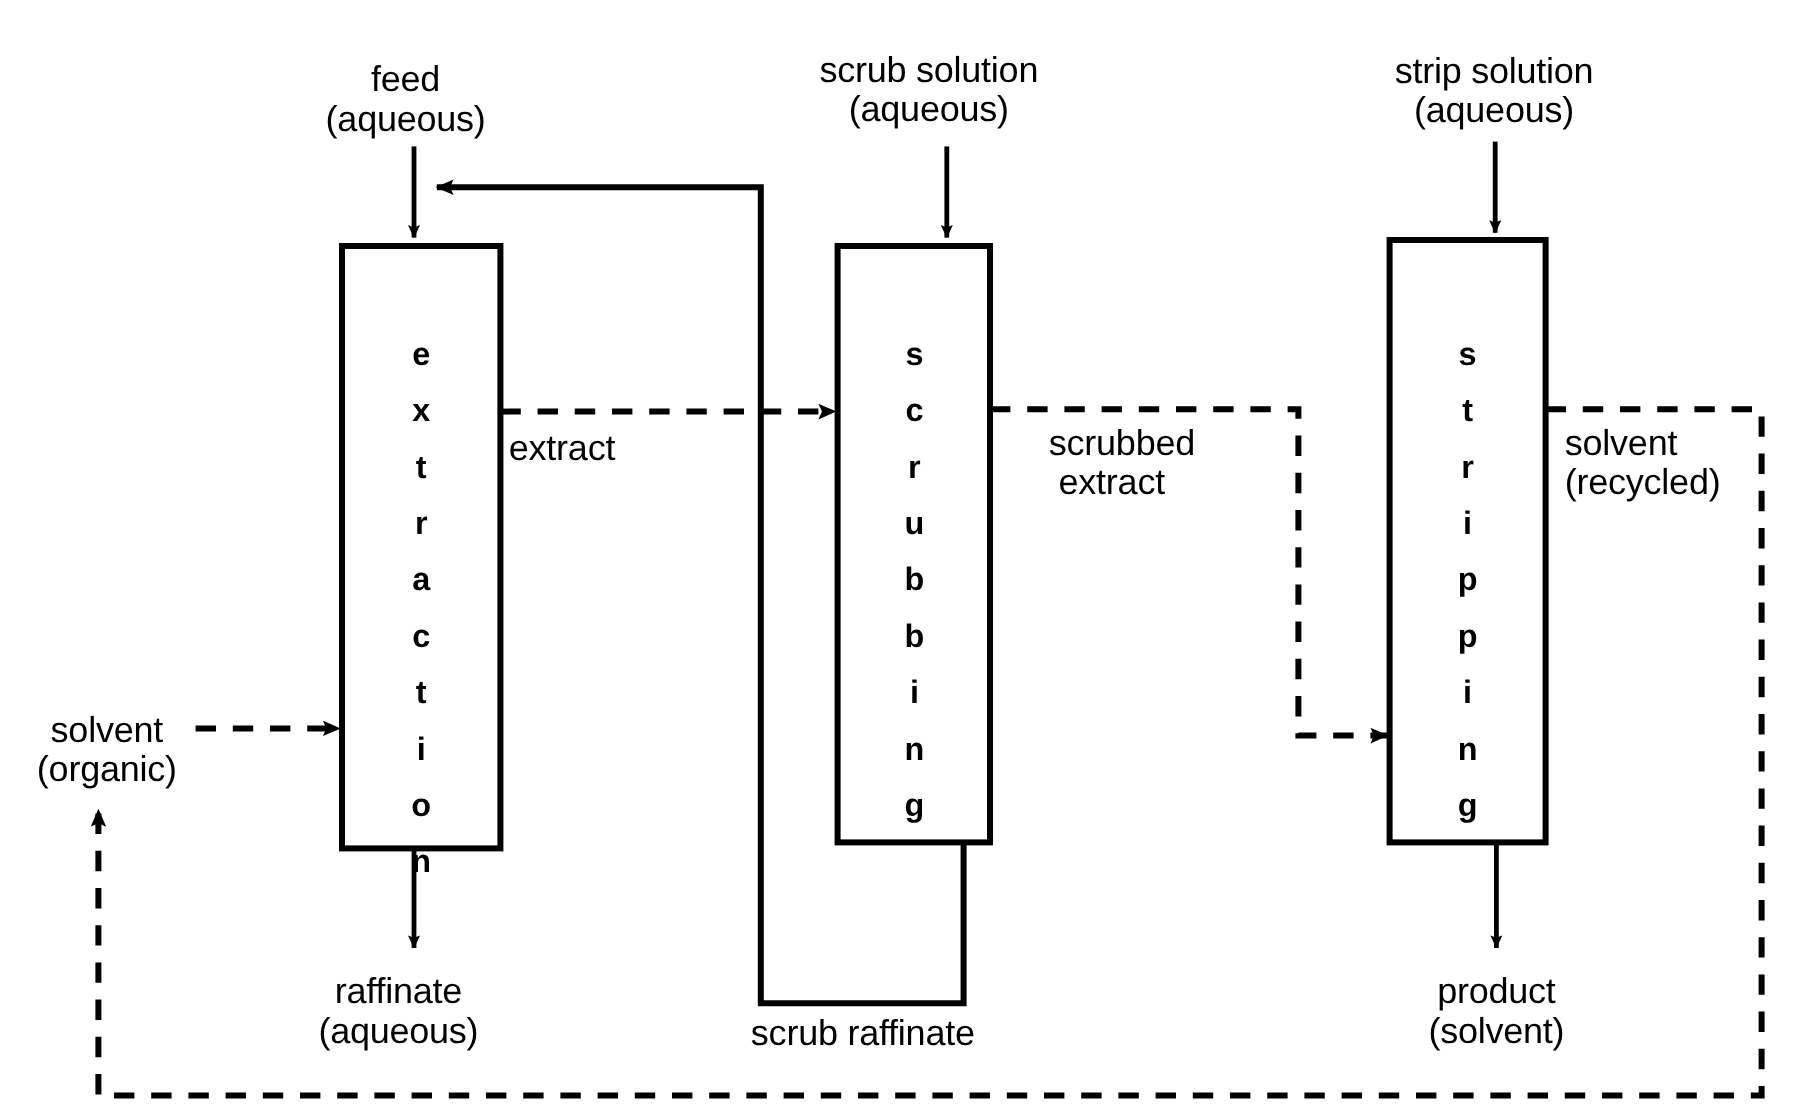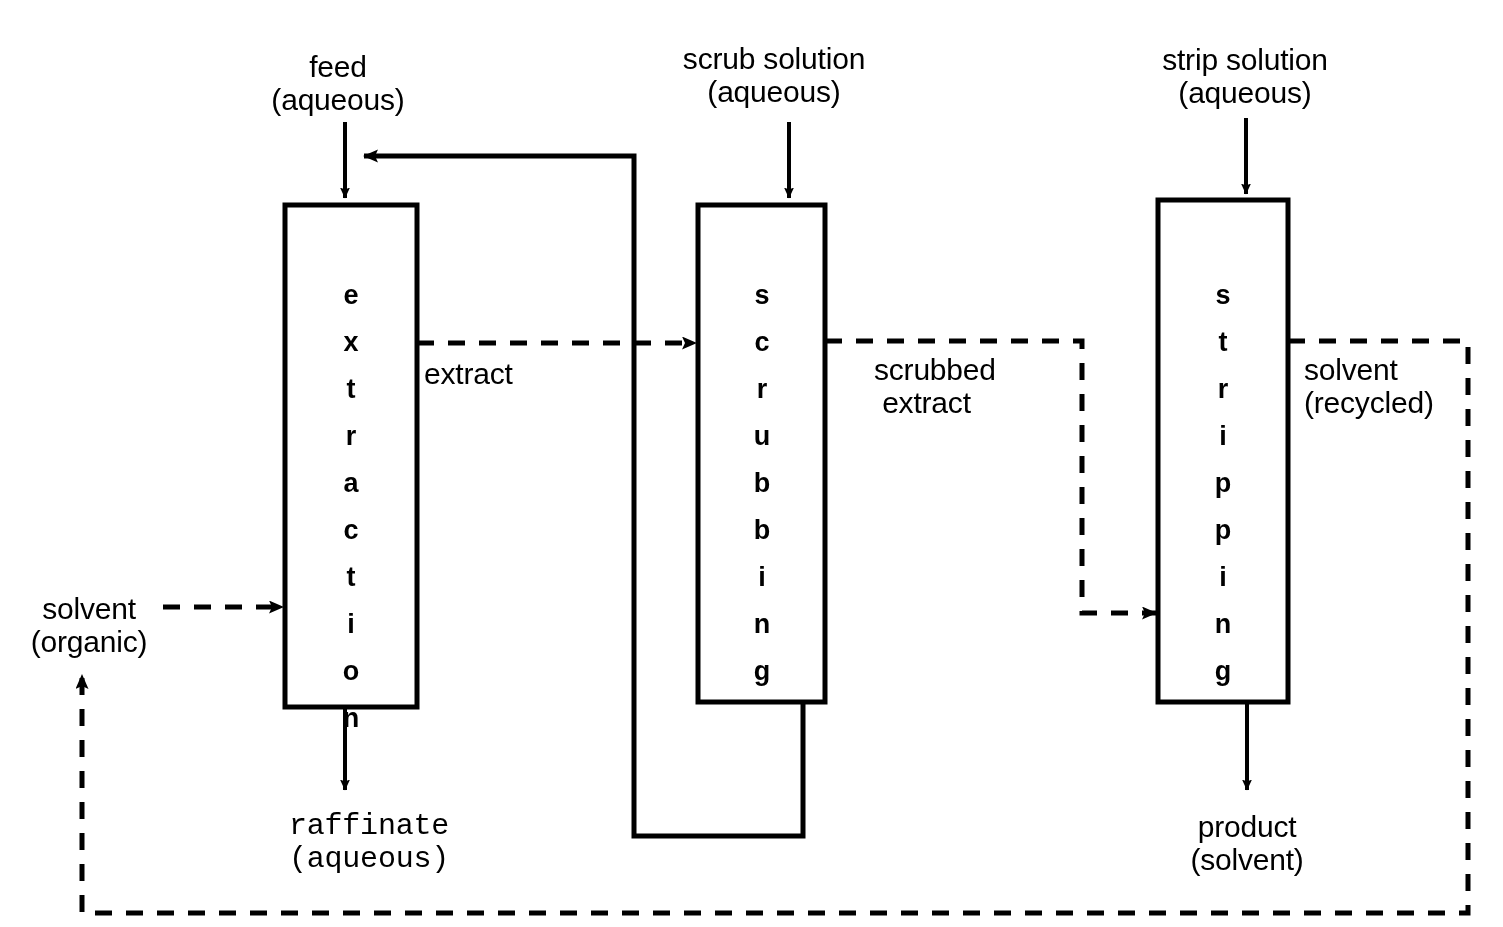--- a/index.html
+++ b/index.html
@@ -133,20 +133,21 @@
 (organic)</div>
 
   <div class="lbl" style="left:424px; top:357px;">extract</div>
 
   <div class="lbl" style="left:838px; top:353px;margin-left:36px;">scrubbed
  extract</div>
 
   <div class="lbl" style="left:1304px; top:353px;">solvent
 (recycled)</div>
 
-  <div class="lbl center" style="left:369px; top:810px;font-family:Liberation Mono, monospace;">raffinate
+  <div class="lbl center" style="left:332px; top:810px;">raffinate
 (aqueous)</div>
 
+  <div class="lbl center" style="left:719px; top:845px;">scrub raffinate</div>
 
   <div class="lbl center" style="left:1247px; top:810px;">product
 (solvent)</div>
 
 </div>
 
 </body></html>

